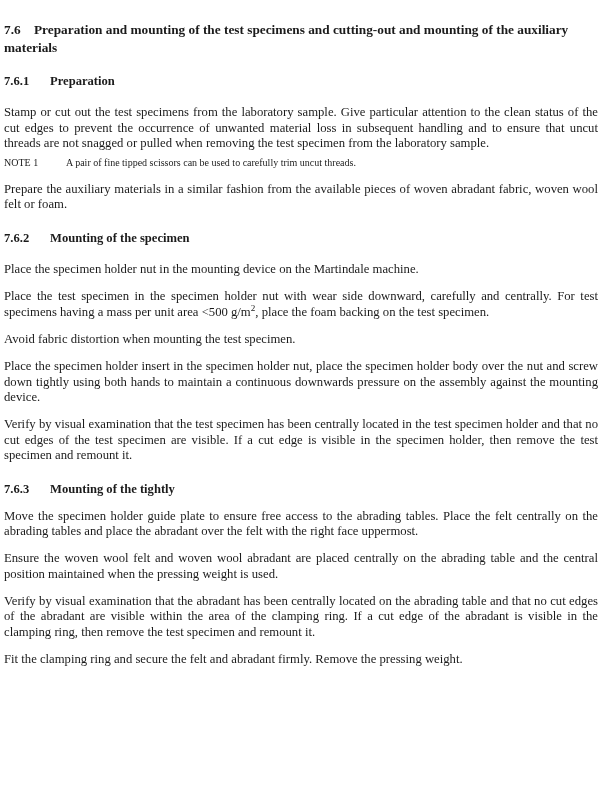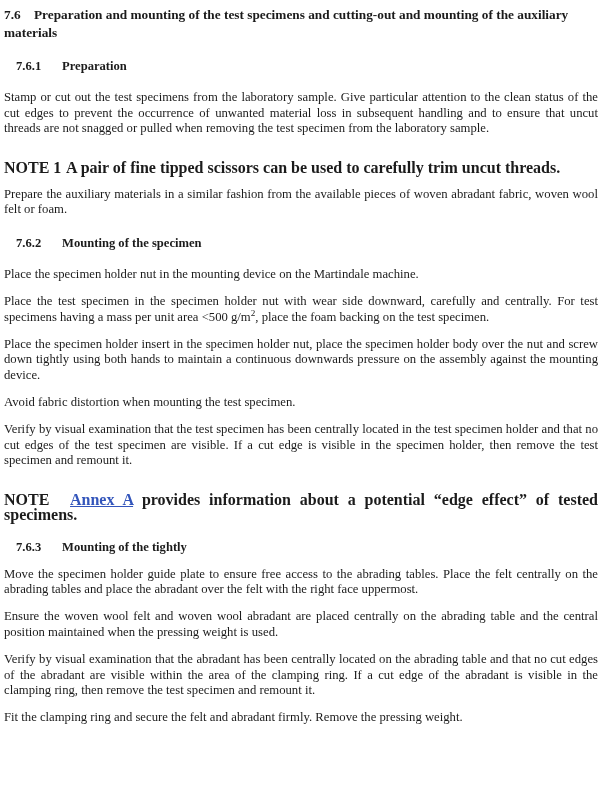--- a/index.html
+++ b/index.html
@@ -12,63 +12,62 @@
     height: 806px;
     font-family: "Liberation Serif", "DejaVu Serif", serif;
     color: #1b1b1b;
     overflow: hidden;
   }
   .page {
     width: 604px;
     height: 806px;
     position: relative;
     box-sizing: border-box;
-    padding: 6px 6px 0 4px;
+    padding: 21px 6px 0 4px;
   }
   .h2 {
     font-weight: bold;
     font-size: 13.3px;
     line-height: 17.5px;
     margin: 0 0 0 0;
     padding: 0;
     text-indent: 0;
   }
   .h2 .num {
     display: inline-block;
     min-width: 30px;
   }
   .h3 {
     font-weight: bold;
     font-size: 12.6px;
     line-height: 16px;
-    margin: 17px 0 0 12px;
+    margin: 17px 0 0 0;
     padding: 0;
   }
   .h3 .num {
     display: inline-block;
     min-width: 46px;
   }
   p.body {
     font-size: 12.7px;
     line-height: 15.6px;
     text-align: justify;
     margin: 11.5px 0 0 0;
     padding: 0;
     hyphens: none;
   }
   p.body.first {
     margin-top: 16px;
   }
   p.note {
-    font-size: 16px;
+    font-size: 10px;
     line-height: 14.6px;
     text-align: justify;
-    margin: 24px 0 0 0;
+    margin: 4px 0 0 0;
     padding: 0;
-    font-weight: bold;
   }
   p.note .lbl {
     display: inline-block;
     min-width: 62px;
   }
   p.note.nolabelpad .lbl {
     min-width: 66px;
   }
   a.xref {
     color: #3355bb;
@@ -104,29 +103,26 @@
 
 
   <h3 class="h3">
     <span class="num">7.6.2</span><span>Mounting of the specimen</span>
   </h3>
 
   <p class="body first">Place the specimen holder nut in the mounting device on the Martindale machine.</p>
 
   <p class="body"><span>Place the test specimen in the specimen holder nut with wear side downward, carefully and centrally. For test specimens having a mass per unit area &lt;500 g/m</span><sup>2</sup><span>, place the foam backing on the test specimen.</span></p>
 
+  <p class="body">Avoid fabric distortion when mounting the test specimen.</p>
+
   <p class="body">Place the specimen holder insert in the specimen holder nut, place the specimen holder body over the nut and screw down tightly using both hands to maintain a continuous downwards pressure on the assembly against the mounting device.</p>
-
-  <p class="body">Avoid fabric distortion when mounting the test specimen.</p>
 
   <p class="body">Verify by visual examination that the test specimen has been centrally located in the test specimen holder and that no cut edges of the test specimen are visible. If a cut edge is visible in the specimen holder, then remove the test specimen and remount it.</p>
 
-  <p class="note nolabelpad">
-    <span class="lbl">NOTE</span><a class="xref" href="#">Annex A</a><span> provides information about a potential “edge effect” of tested specimens.</span>
-  </p>
 
   <h3 class="h3">
     <span class="num">7.6.3</span><span>Mounting of the tightly</span>
   </h3>
 
 
   <p class="body">Move the specimen holder guide plate to ensure free access to the abrading tables. Place the felt centrally on the abrading tables and place the abradant over the felt with the right face uppermost.</p>
 
 
   <p class="body">Ensure the woven wool felt and woven wool abradant are placed centrally on the abrading table and the central position maintained when the pressing weight is used.</p>

